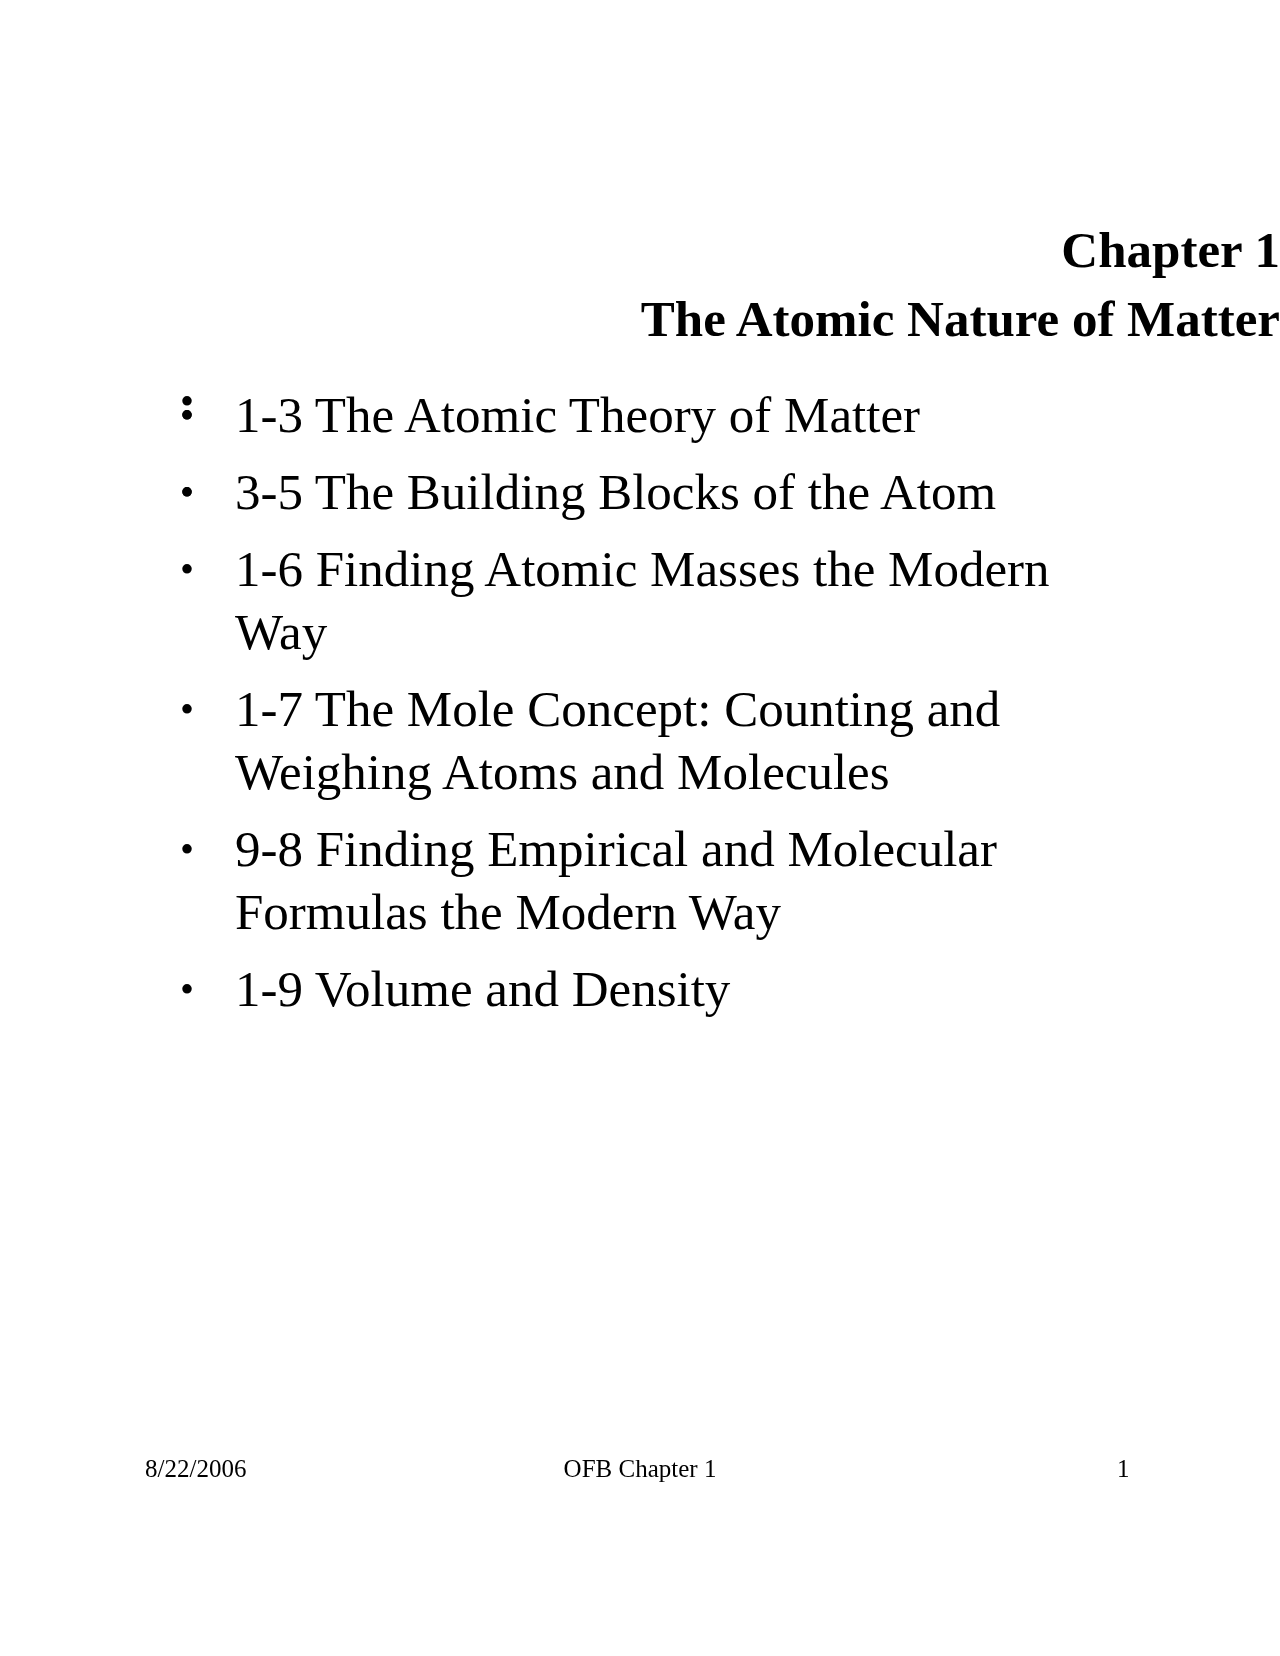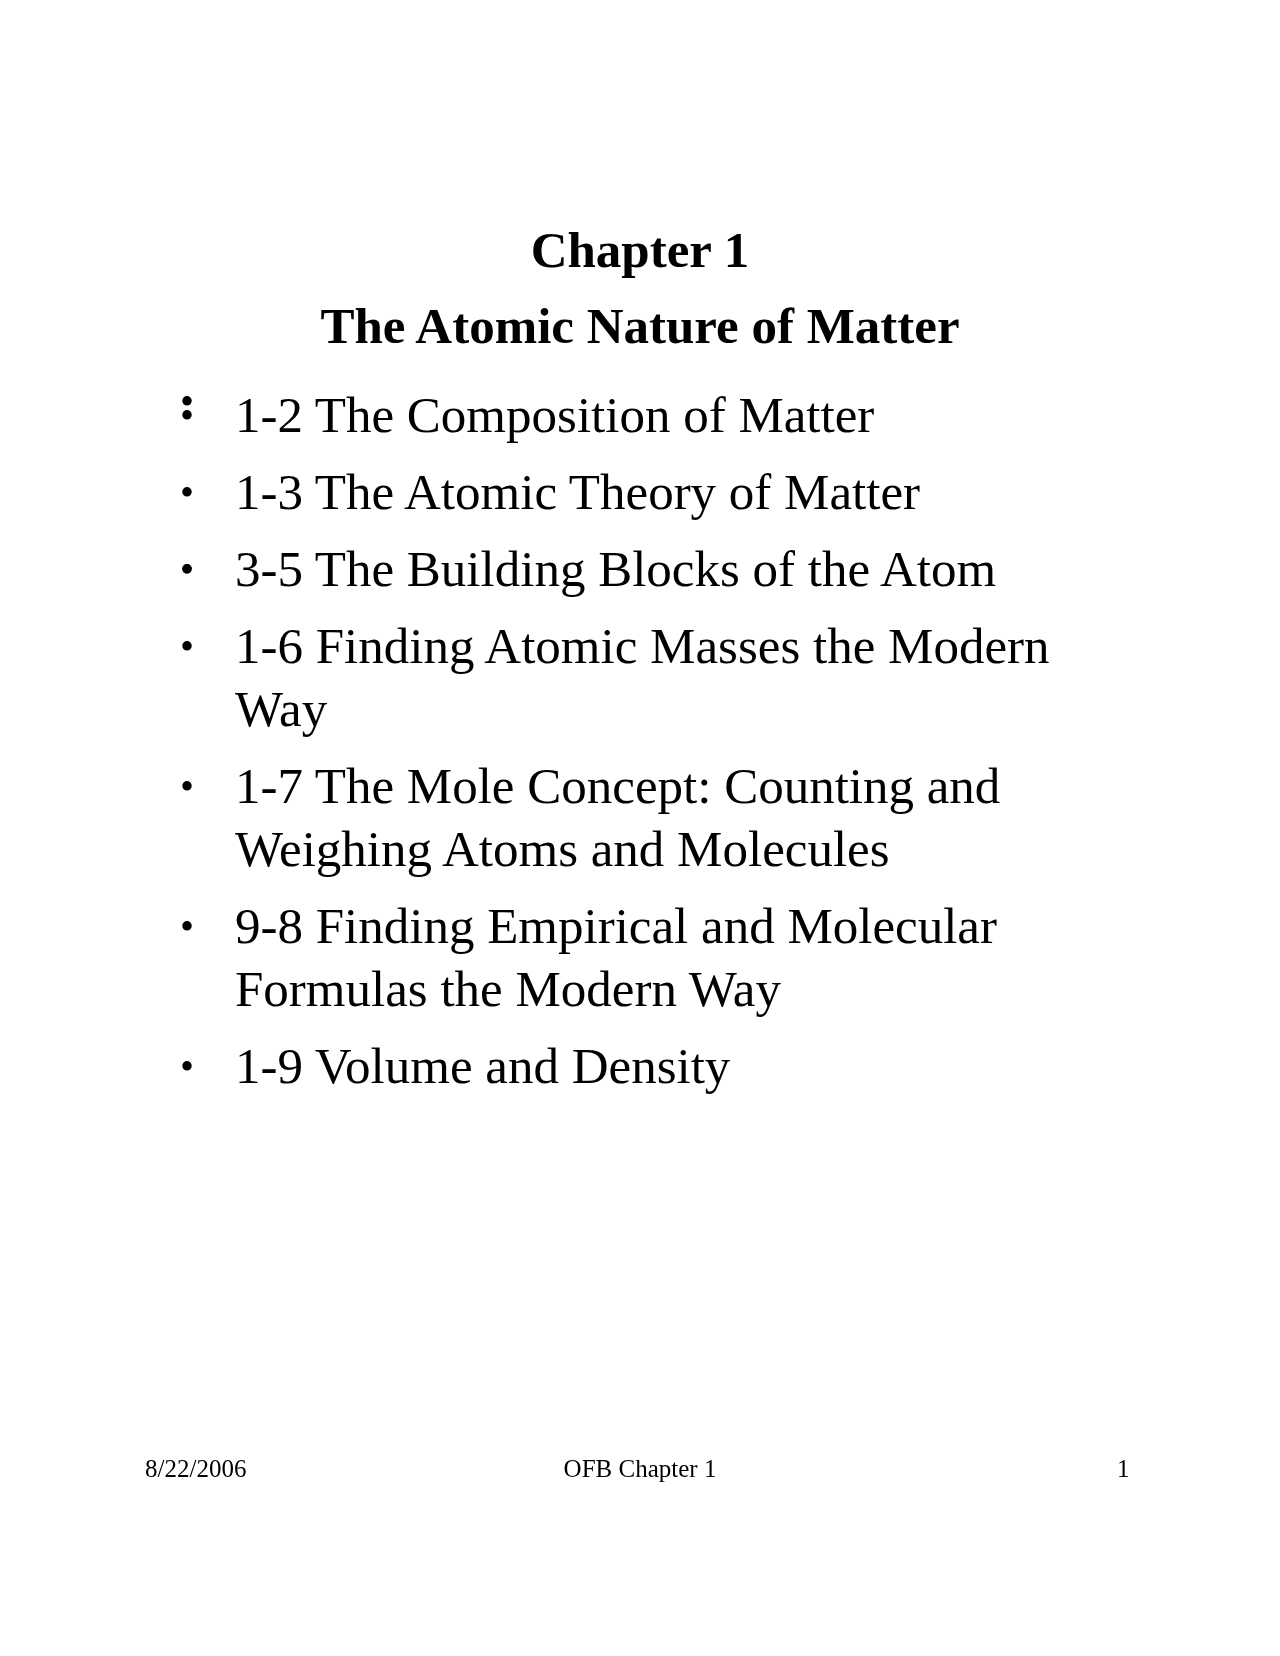--- a/index.html
+++ b/index.html
@@ -1,39 +1,39 @@
 <!DOCTYPE html>
 <html><head>
 <meta charset="utf-8">
 <style>
   html, body { margin:0; padding:0; background:#ffffff; }
   body { width:1280px; height:1656px; position:relative; overflow:hidden;
          font-family:"Liberation Serif", "DejaVu Serif", serif; color:#000; }
-  .title { position:absolute; left:0; width:1280px; text-align:center;
+  .title { position:absolute; left:0; width:1280px; text-align:right;
            font-weight:bold; font-size:51px; line-height:1; }
   #t1 { top:225px; }
-  #t2 { top:301px; }
+  #t2 { top:294px; }
   .list { position:absolute; top:370px; left:0; width:1280px; margin:0; padding:0; list-style:none; }
   .item { position:relative; padding-left:235px; width:880px;
           font-size:51px; line-height:63px; margin-bottom:14px; }
   .bullet { position:absolute; left:180px; top:0; font-size:40px; }
   .footer { position:absolute; top:1455px; font-size:25px; }
   #f-date { left:145px; }
   #f-center { left:0; width:1280px; text-align:center; }
   #f-page { left:1117px; }
 </style>
 </head>
 <body>
 
 <div id="t1" class="title">Chapter 1</div>
 <div id="t2" class="title">The Atomic Nature of Matter</div>
 
 <ul class="list">
   <li class="item"><span class="bullet">•</span></li>
-  <li class="item"><span class="bullet">•</span><span>1-2 The Composition of Matter</span></li>
+  <li class="item"><span class="bullet">•</span></li>
   <li class="item"><span class="bullet">•</span><span>1-3 The Atomic Theory of Matter</span></li>
   <li class="item"><span class="bullet">•</span></li>
   <li class="item"><span class="bullet">•</span><span>3-5 The Building Blocks of the Atom</span></li>
   <li class="item"><span class="bullet">•</span><span>1-6 Finding Atomic Masses the Modern Way</span></li>
   <li class="item"><span class="bullet">•</span><span>1-7 The Mole Concept: Counting and Weighing Atoms and Molecules</span></li>
   <li class="item"><span class="bullet">•</span><span>9-8 Finding Empirical and Molecular Formulas the Modern Way</span></li>
   <li class="item"><span class="bullet">•</span><span>1-9 Volume and Density</span></li>
 </ul>
 
 <div id="f-date" class="footer">8/22/2006</div>

